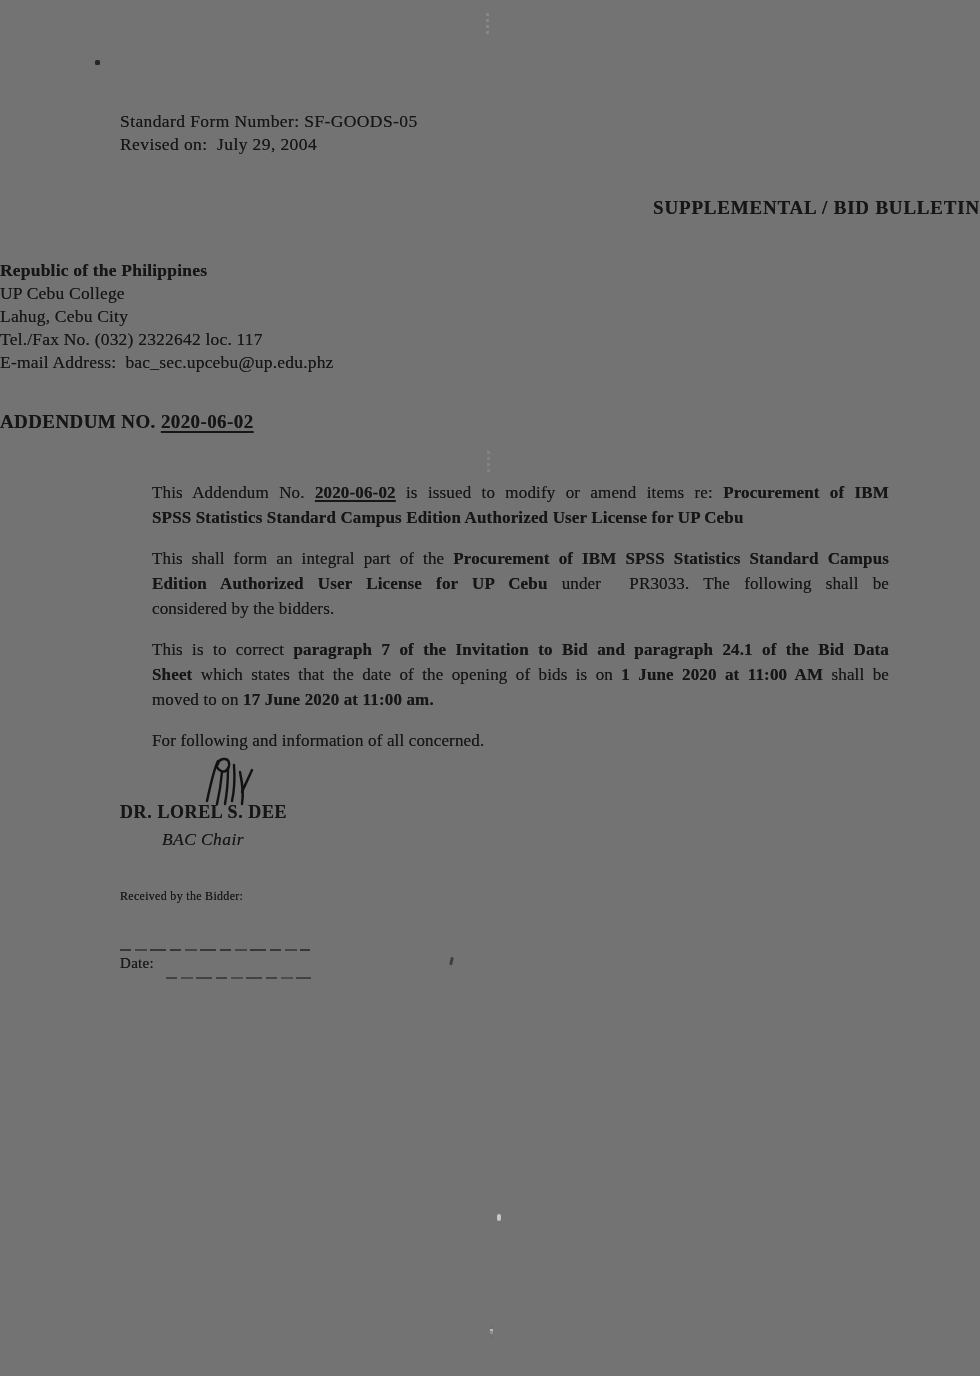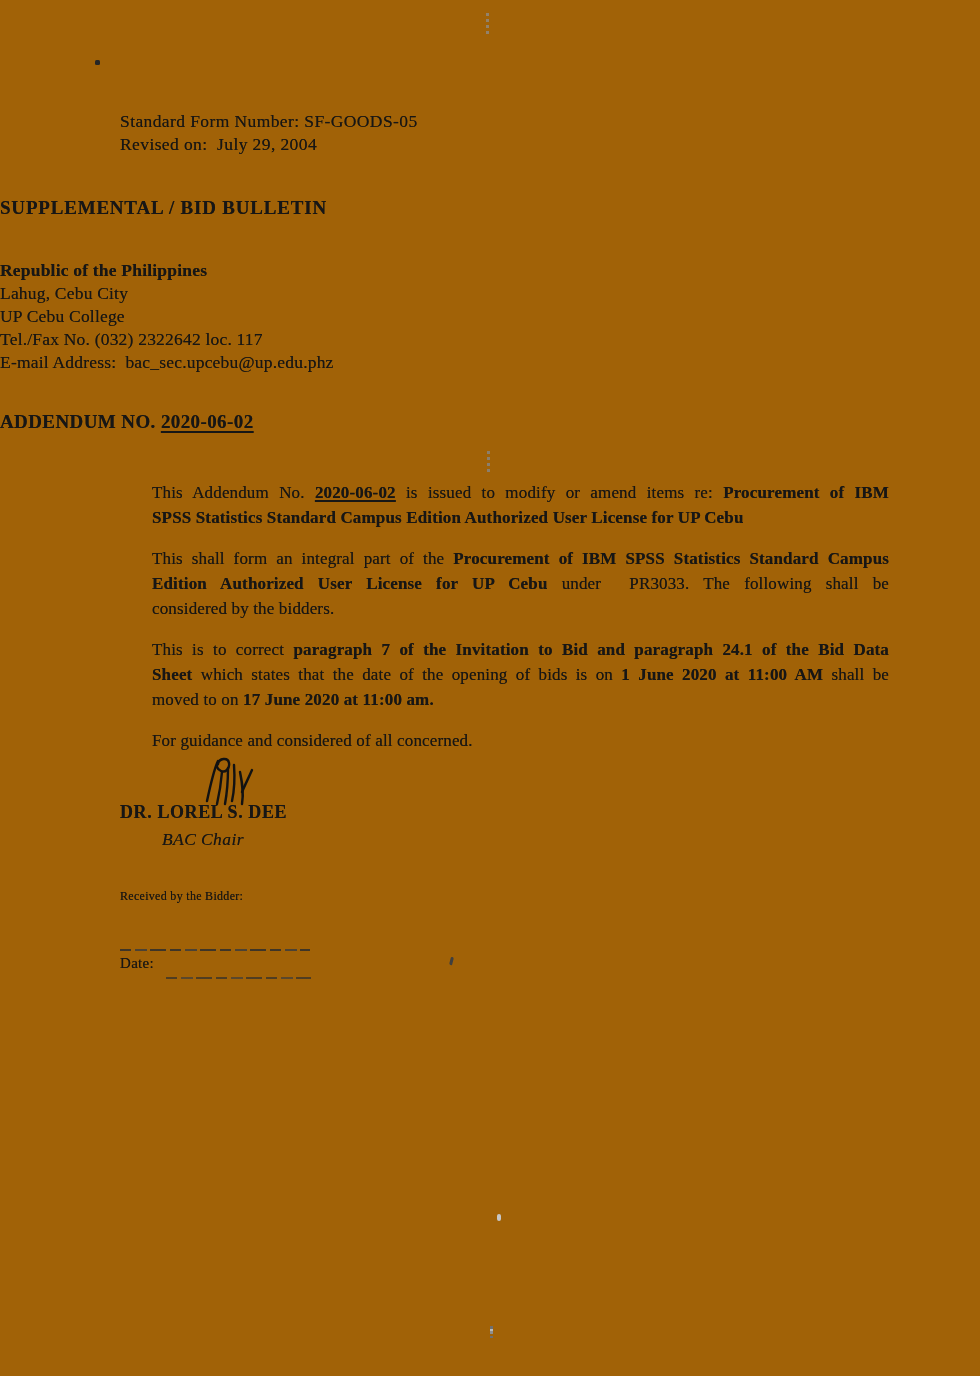--- a/index.html
+++ b/index.html
@@ -4,30 +4,30 @@
 <style>
   * { margin:0; padding:0; box-sizing:border-box; }
   html,body { width:980px; height:1376px; }
   body {
     position:relative;
     background:#fdfdfd;
     font-family:"Liberation Serif", serif;
     color:#161616;
     overflow:hidden;
   }
-  .scanpage { position:absolute; inset:0; background:#a16207; }
+  .scanpage { position:absolute; inset:0; background:#737373; }
 
   
   .ink { text-shadow:0 0 .45px rgba(10,10,10,.6); }
 
   
   .form-meta { position:absolute; left:120px; top:110px; font-size:17.5px; line-height:23px; letter-spacing:.4px; }
 
   
-  .doc-title { position:absolute; left:0; top:197px; width:100%; text-align:left;
+  .doc-title { position:absolute; left:0; top:197px; width:100%; text-align:right;
                font-weight:bold; font-size:19px; letter-spacing:.8px; }
   .letterhead { position:absolute; left:0; top:259px; width:100%; text-align:left;
                 font-size:17.5px; line-height:23px; letter-spacing:.2px; }
   .letterhead .lh-country { font-weight:bold; }
   .addendum { position:absolute; left:0; top:411px; width:100%; text-align:left;
               font-weight:bold; font-size:19px; letter-spacing:.4px; }
   .addendum .u2 { text-decoration:underline; text-decoration-thickness:2px; text-underline-offset:3px; }
 
   
   .body-text { position:absolute; left:120px; top:480px; width:737px;
@@ -75,22 +75,22 @@
 
   <div class="form-meta ink">
     <div>Standard Form Number: SF-GOODS-05</div>
     <div>Revised on: &nbsp;July 29, 2004</div>
   </div>
 
   <div class="doc-title ink">SUPPLEMENTAL / BID BULLETIN</div>
 
   <div class="letterhead ink">
     <div class="lh-country">Republic of the Philippines</div>
+    <div>UP Cebu College</div>
     <div>Lahug, Cebu City</div>
-    <div>UP Cebu College</div>
     <div>Tel./Fax No. (032) 2322642 loc. 117</div>
     <div>E-mail Address: &nbsp;bac_sec.upcebu@up.edu.phz</div>
   </div>
 
   <div class="addendum ink">
     <span>ADDENDUM NO.</span>
     <span class="u2">2020-06-02</span>
   </div>
 
   <div class="art art-vdots-mid"></div>
@@ -104,21 +104,21 @@
         <div class="line just"><span>This shall form an integral part of the </span><span class="b">Procurement of IBM SPSS Statistics Standard Campus</span></div>
         <div class="line just"><span class="b">Edition Authorized User License for UP Cebu</span><span> under &nbsp;PR3033. The following shall be</span></div>
         <div class="line"><span>considered by the bidders.</span></div>
       </div>
       <div class="para">
         <div class="line just"><span>This is to correct </span><span class="b">paragraph 7 of the Invitation to Bid and paragraph 24.1 of the Bid Data</span></div>
         <div class="line just"><span class="b">Sheet</span><span> which states that the date of the opening of bids is on </span><span class="b">1 June 2020 at 11:00 AM</span><span> shall be</span></div>
         <div class="line"><span>moved to on </span><span class="b">17 June 2020 at 11:00 am.</span></div>
       </div>
       <div class="para">
-        <div class="line"><span>For guidance and considered of all concerned.</span></div>
+        <div class="line"><span>For following and information of all concerned.</span></div>
       </div>
     </div>
 
   <svg class="scribble" viewBox="0 0 60 50" fill="none" stroke="#121212" stroke-width="2.4" stroke-linecap="round">
     <path d="M6,44 C9,30 13,12 17,4"></path>
     <path d="M17,7 C18,1 27,0 28,6 C29,12 24,16 20,14 C16,12 15,9 17,7"></path>
     <path d="M21,15 C20,27 18,38 16,47"></path>
     <path d="M27,11 C27,24 26,36 24,47"></path>
     <path d="M33,8 C34,22 33,35 31,44"></path>
     <path d="M39,15 C41,25 43,35 41,47"></path>

